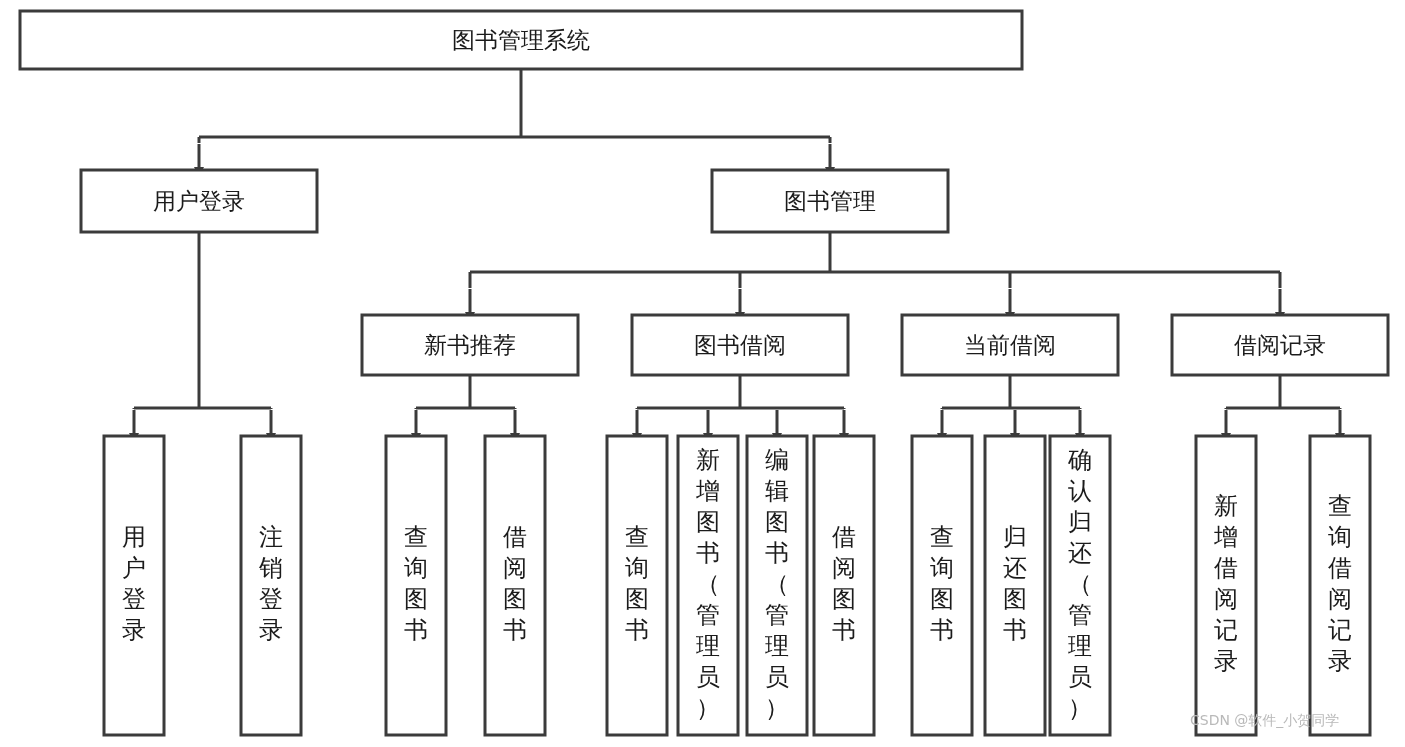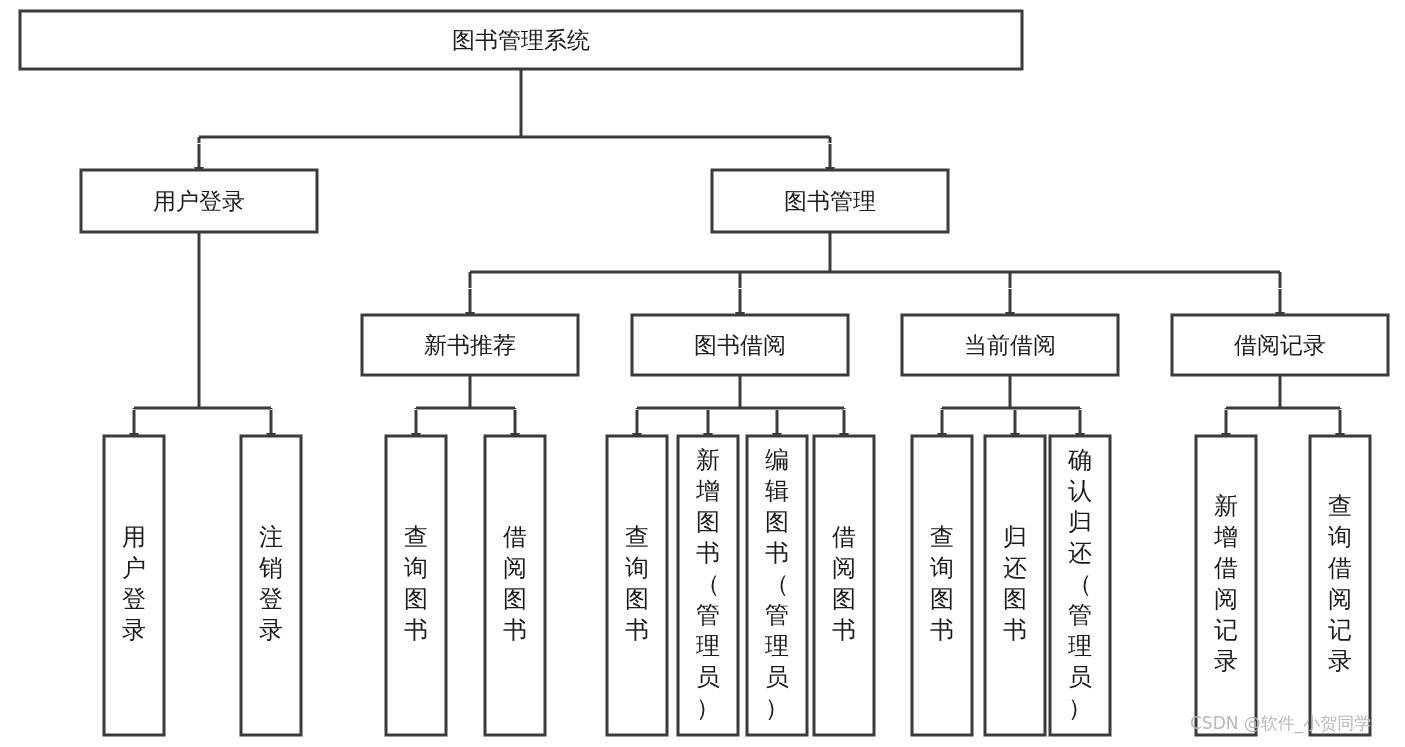--- a/index.html
+++ b/index.html
@@ -22,21 +22,21 @@
   .vlabel{
     fill:#1b1b1b;
     font-family:"DejaVu Sans","Liberation Sans",sans-serif;
     font-size:24px;
     text-anchor:middle;
   }
   .watermark{
     position:absolute;
     left:1190px;top:712px;
     font-family:"DejaVu Sans","Liberation Sans",sans-serif;
-    font-size:17px;
+    font-size:14px;
     color:#b9b9b9;
     white-space:nowrap;
     user-select:none;
   }
 </style>
 </head>
 <body>
 
 <svg id="diagram" viewBox="0 0 1405 747" xmlns="http://www.w3.org/2000/svg">
   <defs>

